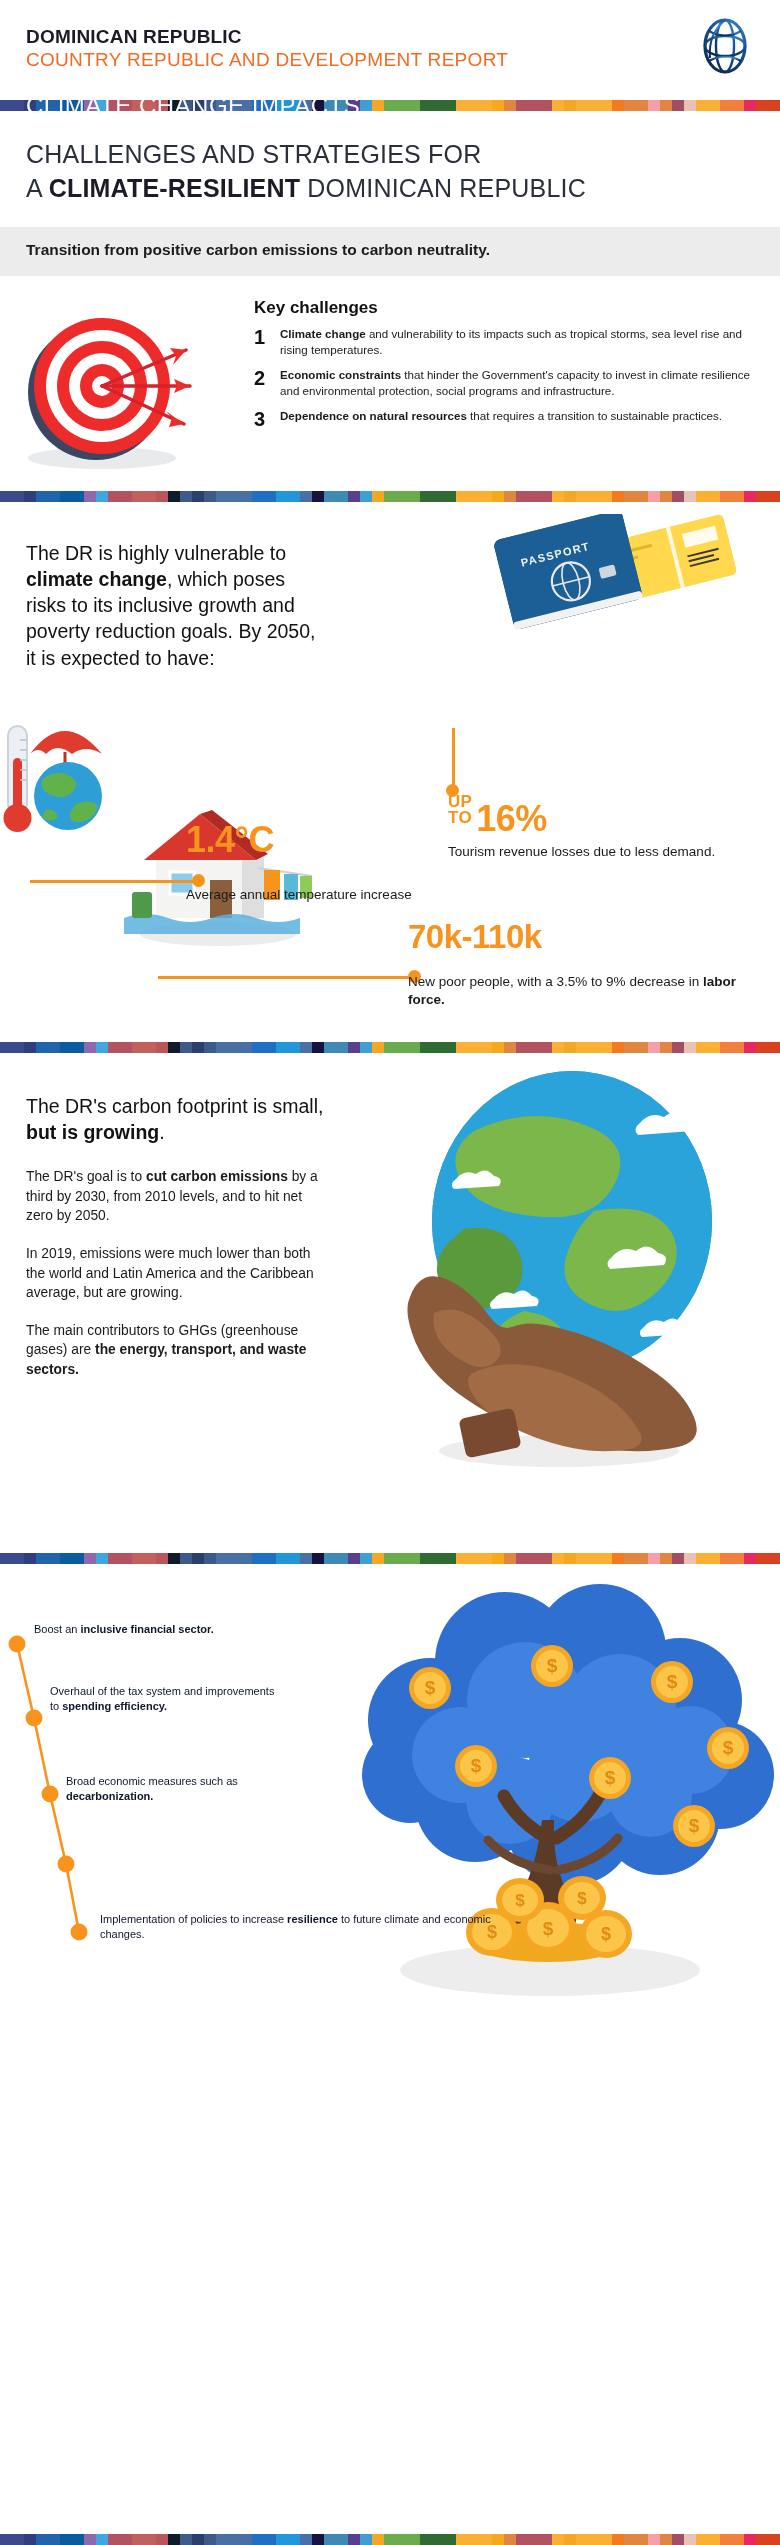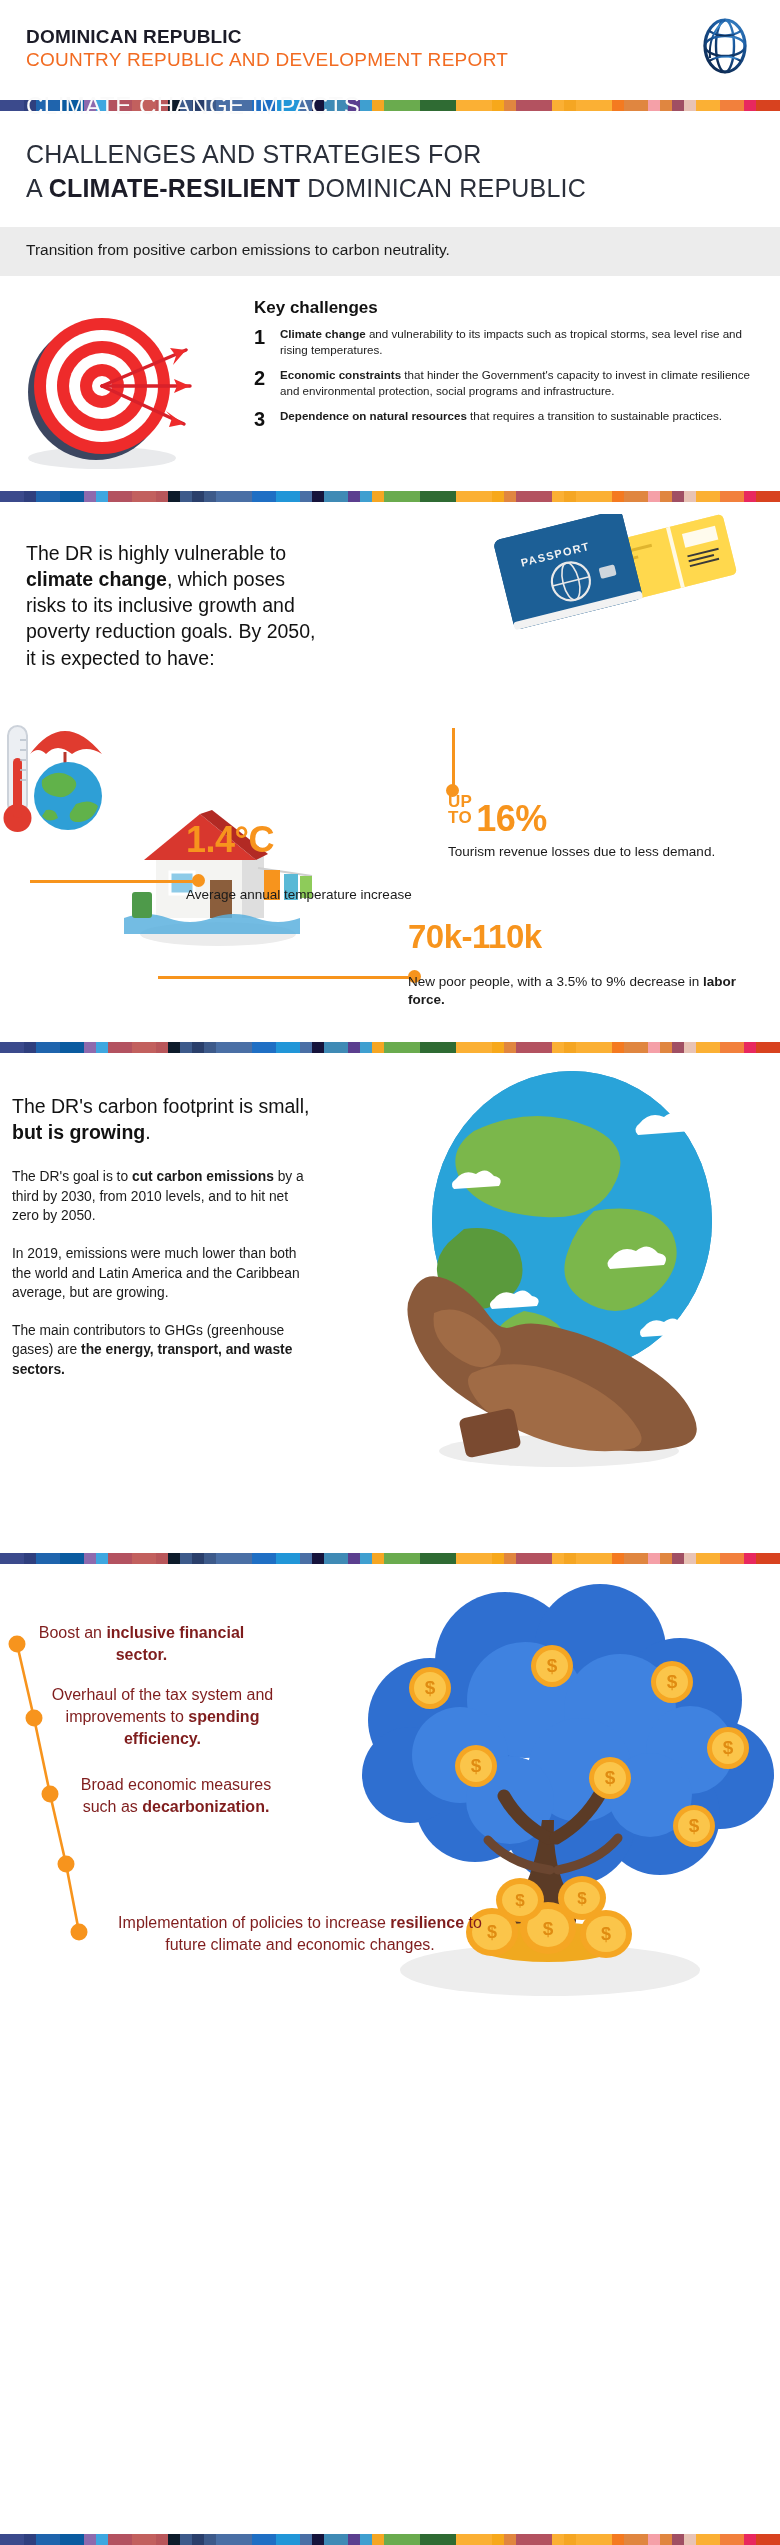--- a/index.html
+++ b/index.html
@@ -83,21 +83,21 @@
   }
   .goal h3 {
     font-size: 17px;
     font-weight: 700;
     color: #121212;
     margin-bottom: 9px;
   }
   .goal p {
     font-size: 15.5px;
     color: #1c1c1c;
-    font-weight: 400;
+    font-weight: 700;
   }
 
   
   .challenges {
     position: relative;
     padding: 22px 26px 26px 26px;
     min-height: 215px;
   }
   .target-art {
     position: absolute;
@@ -203,21 +203,21 @@
   
   #stat-tourism { left: 448px; top: 292px; width: 300px; }
   #stat-temp    { left: 186px; top: 320px; width: 250px; }
   #stat-poor    { left: 408px; top: 418px; width: 330px; }
 
   
   .carbon {
     position: relative;
     height: 500px;
   }
-  .carbon-text { position: absolute; left: 12px; top: 40px; width: 300px; }
+  .carbon-text { position: absolute; left: 26px; top: 40px; width: 300px; }
   .carbon-h {
     font-size: 19.5px;
     line-height: 1.34;
     color: #121212;
     margin-bottom: 22px;
   }
   .carbon-h b { font-weight: 700; }
   .carbon-p {
     font-size: 13.8px;
     line-height: 1.42;
@@ -228,24 +228,23 @@
   .globe-art { position: absolute; right: 6px; top: 8px; width: 430px; height: 420px; }
 
   
   .strategies {
     position: relative;
     height: 560px;
   }
   .tree-art { position: absolute; right: 0px; top: 6px; width: 500px; height: 460px; }
   .strat-item {
     position: absolute;
-    font-size: 16px;
+    font-size: 11px;
     line-height: 1.38;
-    color: #7f1d1d;
-    text-align: center;
+    color: #0f172a;
   }
   .strat-item b { font-weight: 700; }
 
   
   .footer-stripe { position: absolute; left: 0; bottom: 0; width: 100%; }
 </style>
 </head>
 <body>
 
 <div class="page">

